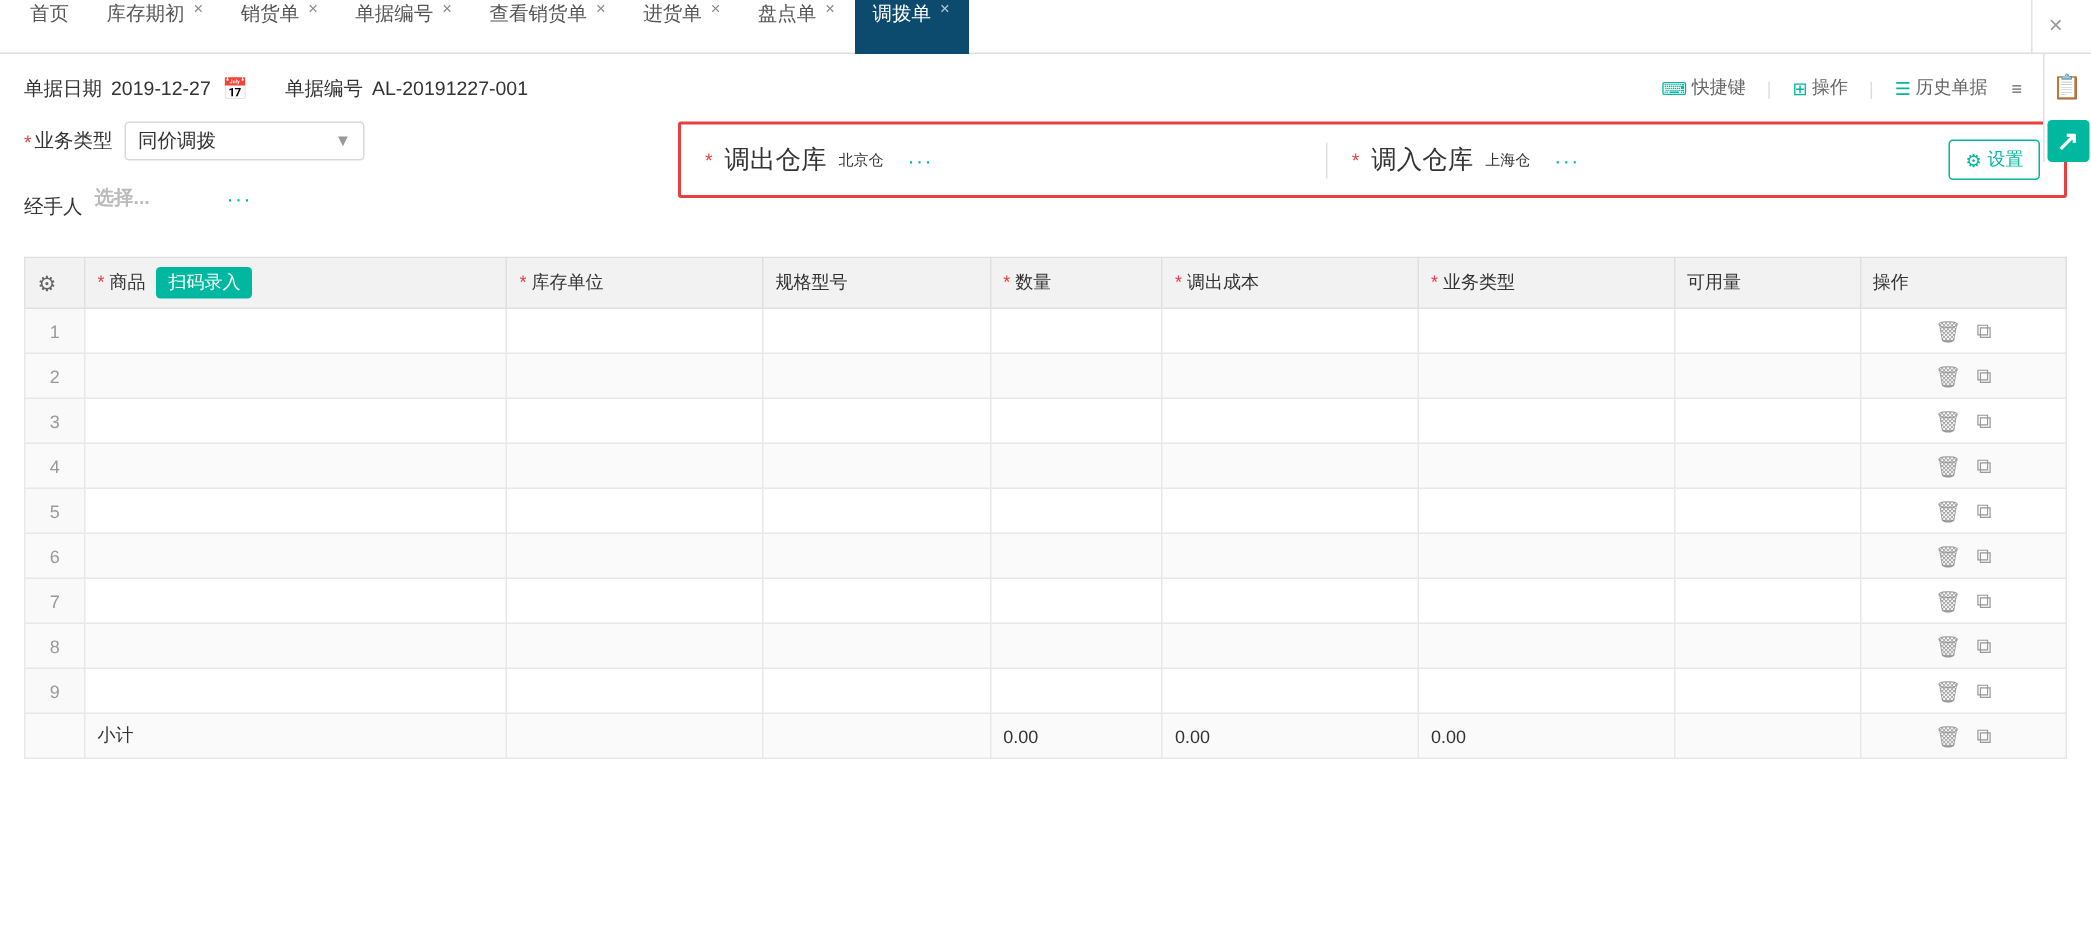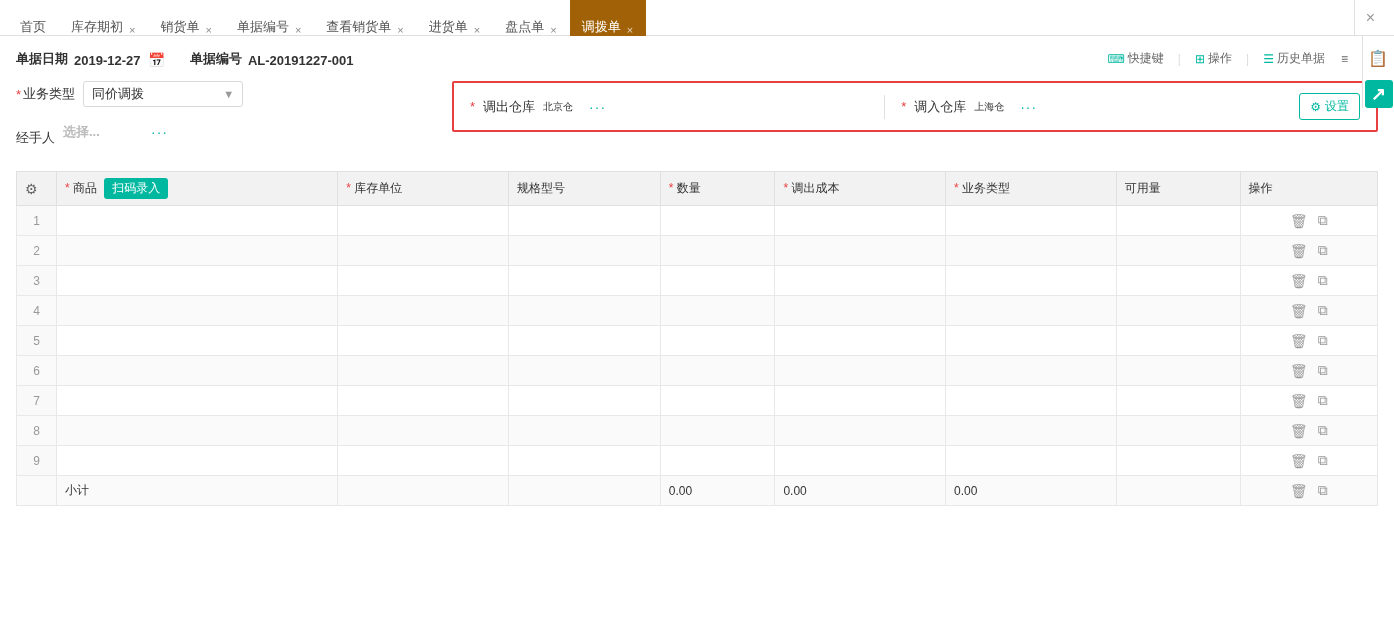--- a/index.html
+++ b/index.html
@@ -10,31 +10,31 @@
       display: flex;
       align-items: center;
       background: #fff;
       border-bottom: 1px solid #e0e0e0;
       height: 36px;
       padding: 0 8px;
       position: relative;
     }
     .tab-item {
       display: flex;
-      align-items: flex-end;
+      align-items: flex-start;
       padding: 0 12px;
       height: 36px;
       cursor: pointer;
       font-size: 13px;
       color: #555;
       border-right: 1px solid transparent;
       white-space: nowrap;
     }
     .tab-item.active {
-      background: #a16207;
+      background: #0c4a6e;
       color: #fff;
       border-radius: 0;
     }
     .tab-item .tab-close {
       margin-left: 6px;
       font-size: 11px;
       opacity: 0.7;
       cursor: pointer;
     }
     .tab-item.active .tab-close { color: #fff; }
@@ -60,23 +60,22 @@
 
     
     .form-header {
       display: flex;
       align-items: center;
       margin-bottom: 12px;
       gap: 24px;
     }
     .form-field {
       display: flex;
-      align-items: flex-end;
+      align-items: center;
       gap: 6px;
-      font-weight: bold;
     }
     .form-field label {
       color: #333;
       font-size: 13px;
       white-space: nowrap;
     }
     .form-field .field-value {
       color: #333;
       font-size: 13px;
     }
@@ -113,21 +112,21 @@
       margin-bottom: 12px;
       background: #fff;
     }
     .warehouse-field {
       display: flex;
       align-items: center;
       gap: 8px;
       flex: 1;
     }
     .warehouse-field .req { color: #e84040; font-size: 13px; }
-    .warehouse-field .wh-label { color: #333; font-size: 13px; white-space: nowrap; }
+    .warehouse-field .wh-label { color: #333; font-size: 17px; white-space: nowrap; }
     .warehouse-field .wh-value { color: #333; font-size: 10px; font-weight: 500; }
     .warehouse-field .wh-more {
       color: #00b8a0;
       cursor: pointer;
       margin-left: 8px;
       font-size: 14px;
       letter-spacing: 1px;
     }
     .warehouse-divider { width: 1px; height: 24px; background: #e0e0e0; margin: 0 16px; }
     .settings-btn {

